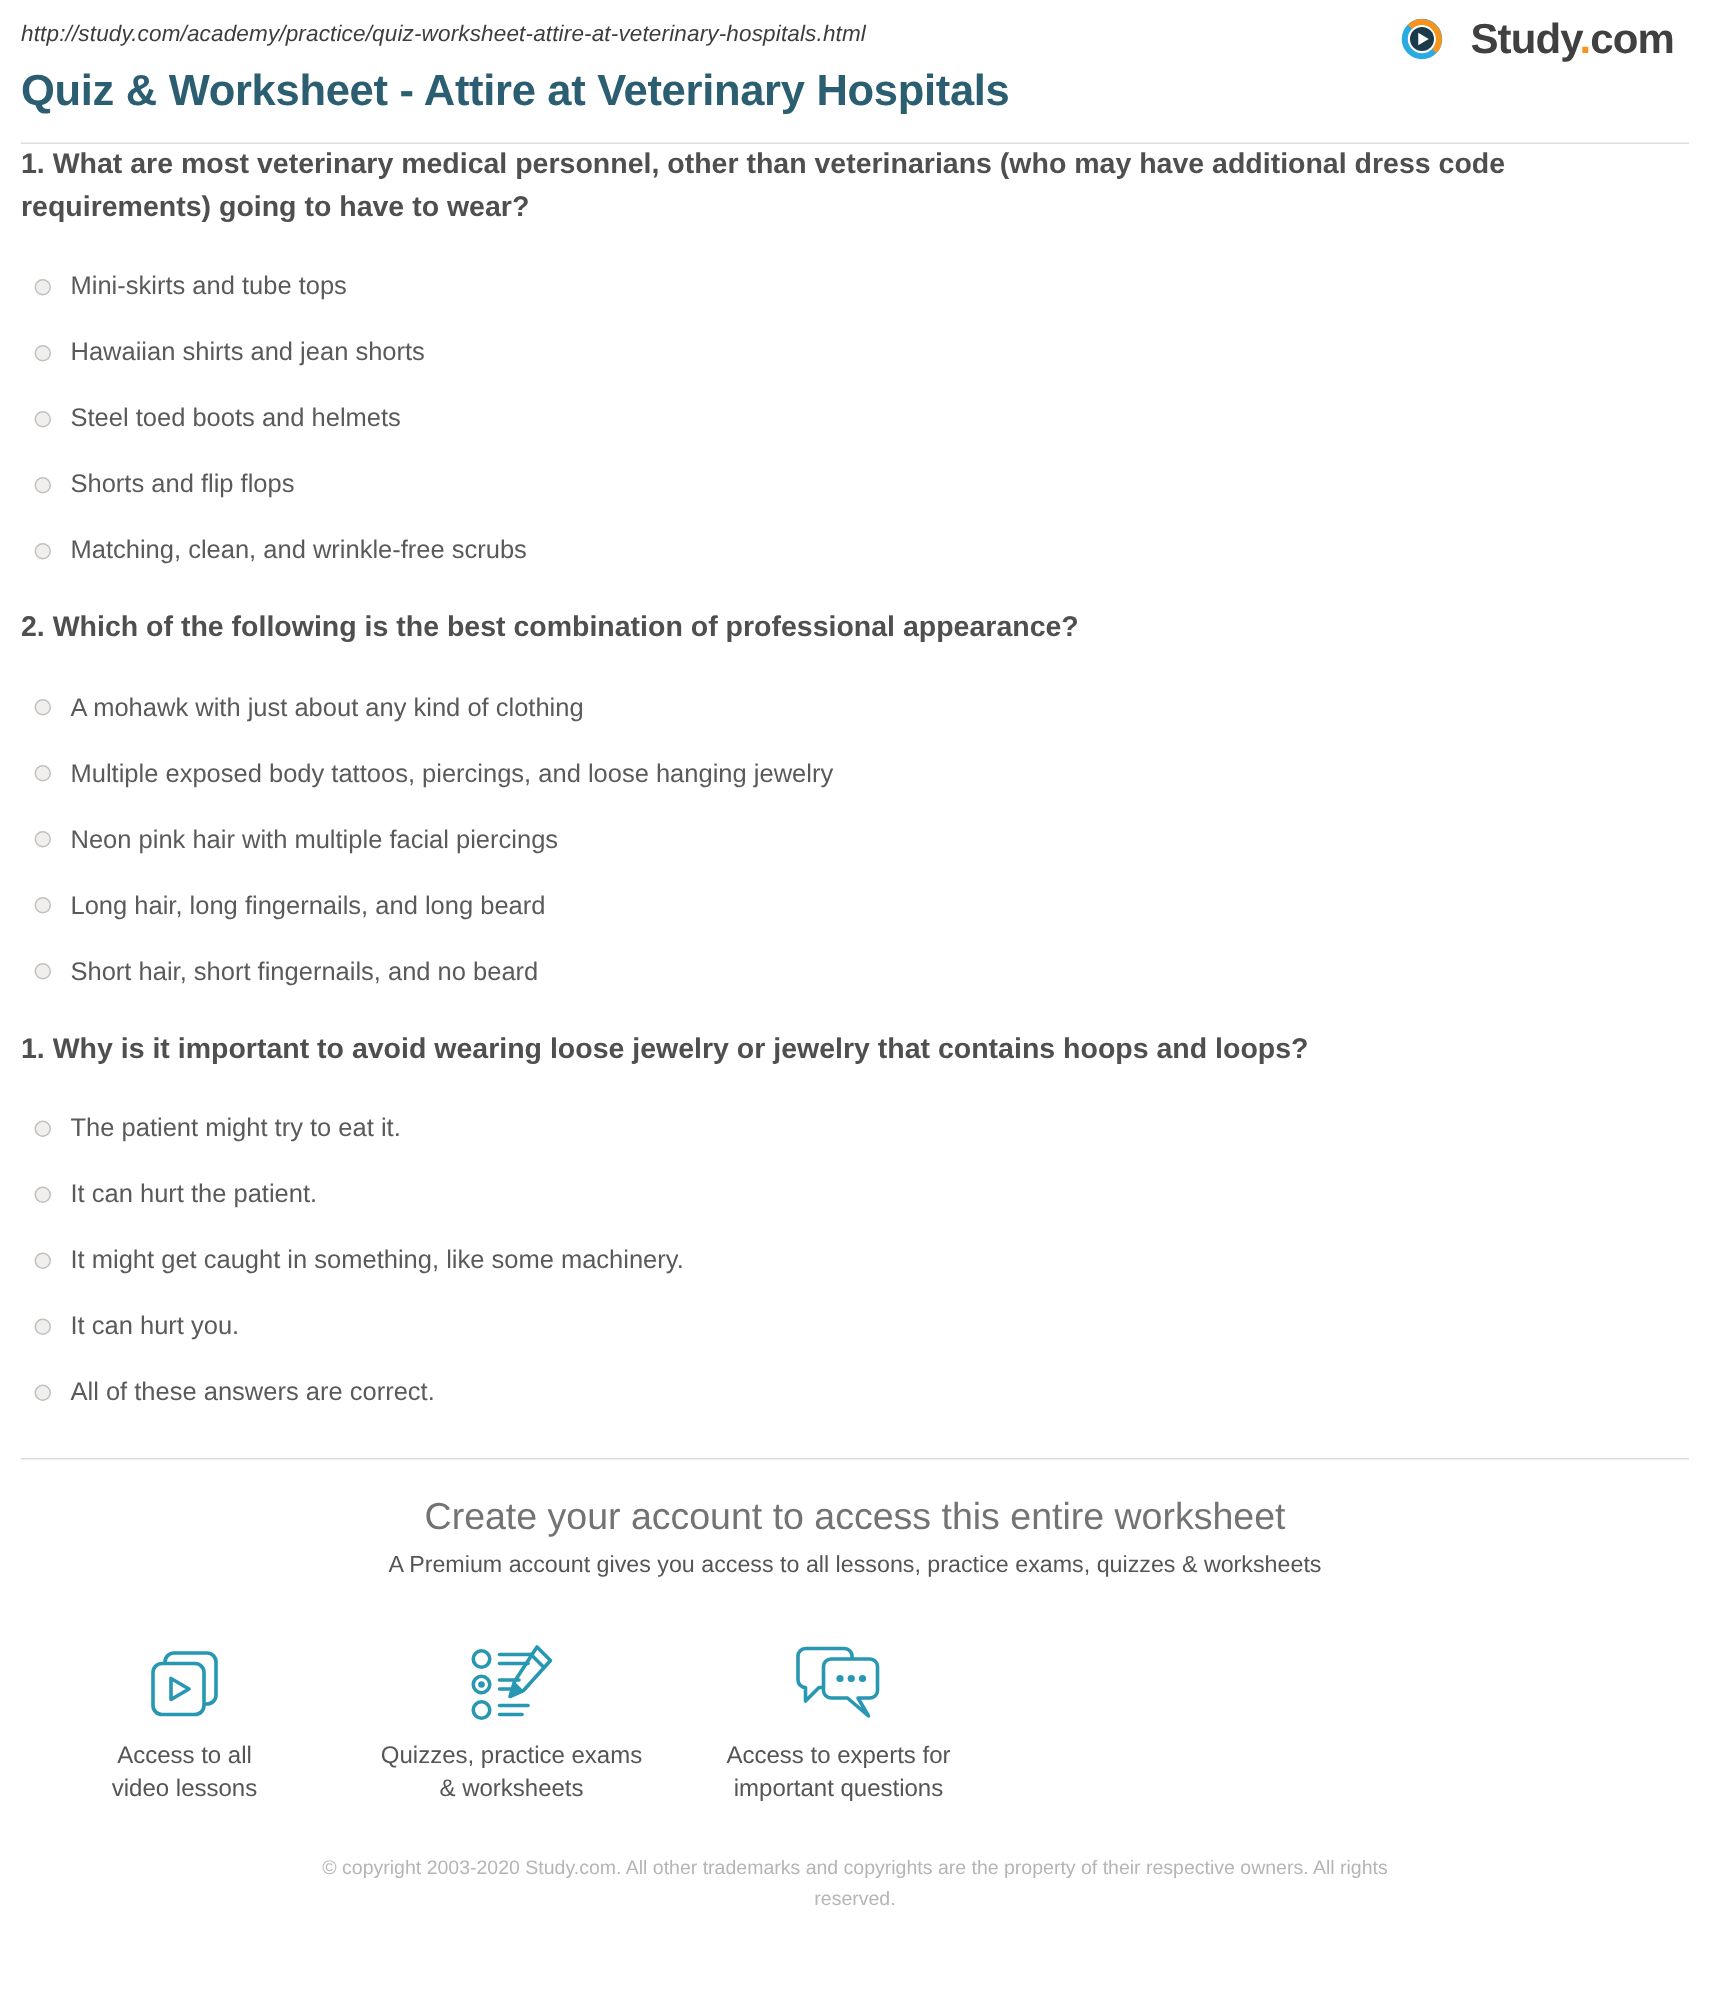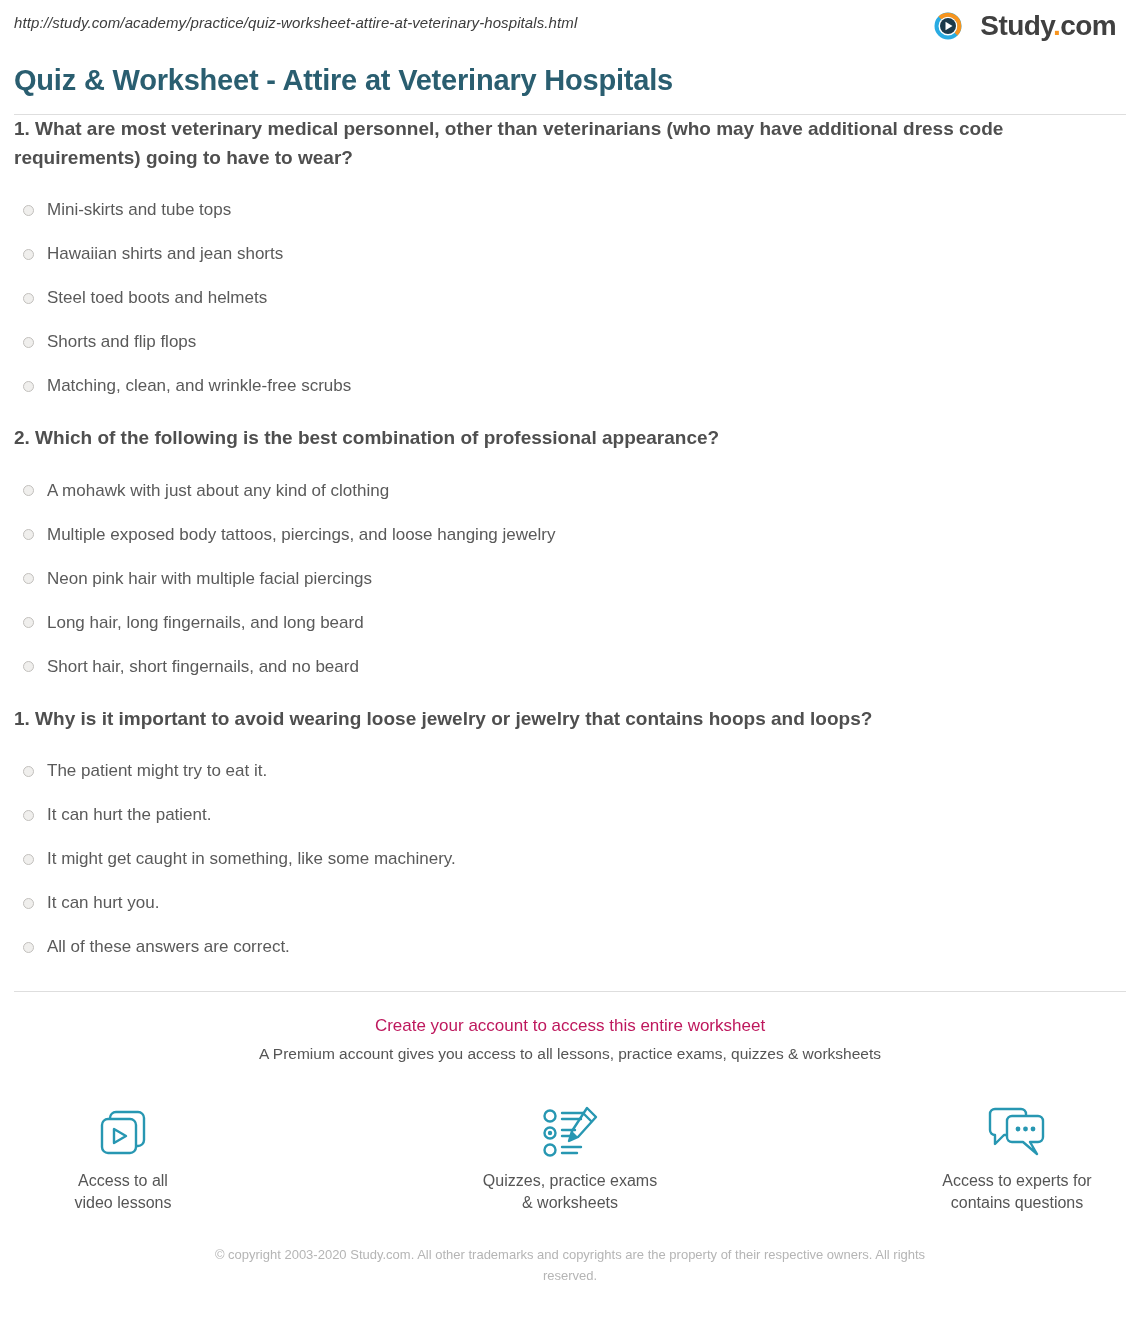--- a/index.html
+++ b/index.html
@@ -32,21 +32,21 @@
   .logo-text {
     font-size: 28px;
     font-weight: 700;
     color: #404040;
     letter-spacing: -0.6px;
   }
   .logo-text .dot { color: #F7941E; }
 
   
   h1.page-title {
-    margin-top: 33px;
+    margin-top: 14px;
     font-size: 29px;
     font-weight: 700;
     color: #2A5E70;
     letter-spacing: -0.2px;
   }
   .divider {
     border: none;
     border-top: 1px solid #dedede;
     margin-top: 17px;
   }
@@ -85,34 +85,34 @@
   }
 
   
   .cta {
     border-top: 1px solid #dedede;
     margin-top: 34px;
     padding-top: 24px;
     text-align: center;
   }
   .cta-heading {
-    font-size: 17px;
+    font-size: 25px;
     font-weight: 400;
-    color: #be185d;
+    color: #737373;
     cursor: pointer;
   }
   .cta-sub {
     margin-top: 9px;
     font-size: 15.5px;
     color: #555555;
   }
   .features {
     margin-top: 40px;
     display: flex;
-    justify-content: space-between;
+    justify-content: flex-start;
   }
   .feature {
     width: 218px;
     text-align: center;
   }
   .feature .icon-box { height: 56px; display: flex; align-items: flex-end; justify-content: center; }
   .feature-label {
     margin-top: 11px;
     font-size: 16px;
     color: #555555;
@@ -273,21 +273,21 @@
           <svg width="62" height="54" viewBox="0 0 62 54" fill="none" stroke="#2797B2" stroke-width="2.4" stroke-linejoin="round" stroke-linecap="round">
             <path d="M9 4 h26 a5 5 0 0 1 5 5 v16 a5 5 0 0 1 -5 5 h-17 l-9 9 v-9 h0 a5 5 0 0 1 -5 -5 v-16 a5 5 0 0 1 5 -5 z"></path>
             <path d="M26 11 h26 a5 5 0 0 1 5 5 v16 a5 5 0 0 1 -5 5 h-8 l7 12 -14 -12 h-11 a5 5 0 0 1 -5 -5 v-16 a5 5 0 0 1 5 -5 z" fill="#ffffff"></path>
             <circle cx="32" cy="24" r="2.4" fill="#2797B2" stroke="none"></circle>
             <circle cx="39.5" cy="24" r="2.4" fill="#2797B2" stroke="none"></circle>
             <circle cx="47" cy="24" r="2.4" fill="#2797B2" stroke="none"></circle>
           </svg>
         </div>
         <div class="feature-label">
           <div>Access to experts for</div>
-          <div>contains questions</div>
+          <div>important questions</div>
         </div>
       </div>
 
     </div>
 
     <div class="copyright">© copyright 2003-2020 Study.com. All other trademarks and copyrights are the property of their respective owners. All rights reserved.</div>
   </div>
 
 </div>
 

